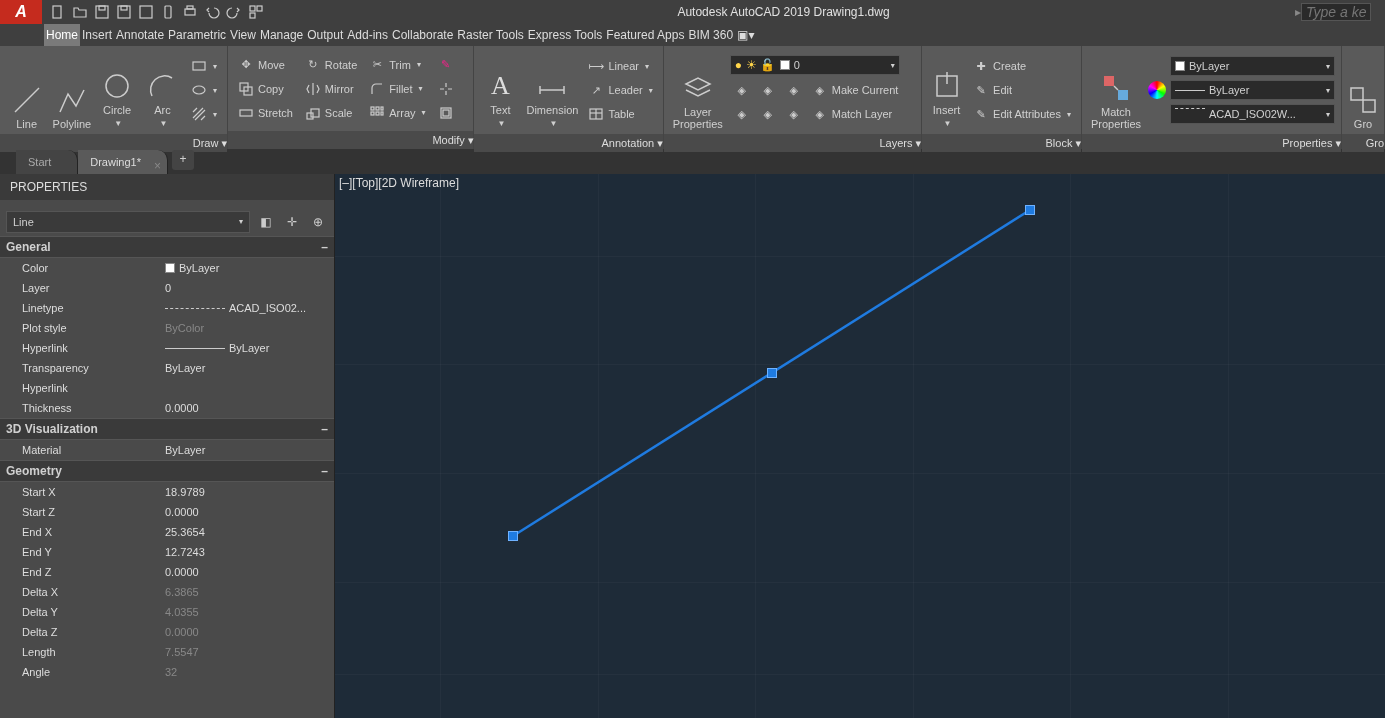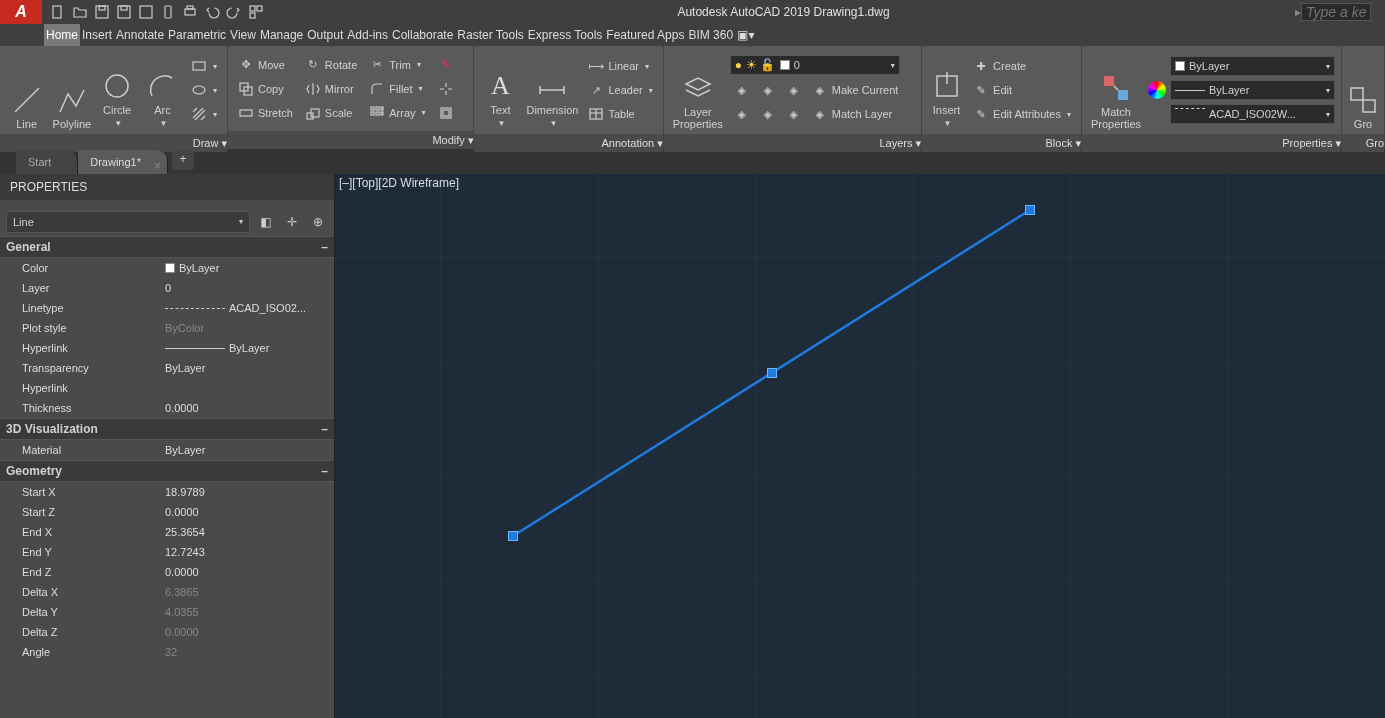--- a/index.html
+++ b/index.html
@@ -659,20 +659,26 @@
             <span>4.0355</span>
           </div>
         </div>
         <div class="prop-row">
           <div class="prop-label">Delta Z</div>
           <div class="prop-val dim">
             <span>0.0000</span>
           </div>
         </div>
         <div class="prop-row">
+          <div class="prop-label">Length</div>
+          <div class="prop-val dim">
+            <span>7.5547</span>
+          </div>
+        </div>
+        <div class="prop-row">
           <div class="prop-label">Angle</div>
           <div class="prop-val dim">
             <span>32</span>
           </div>
         </div>
       </div>
   </div>
 
   <div class="canvas">
     <div class="view-label">[–][Top][2D Wireframe]</div>

